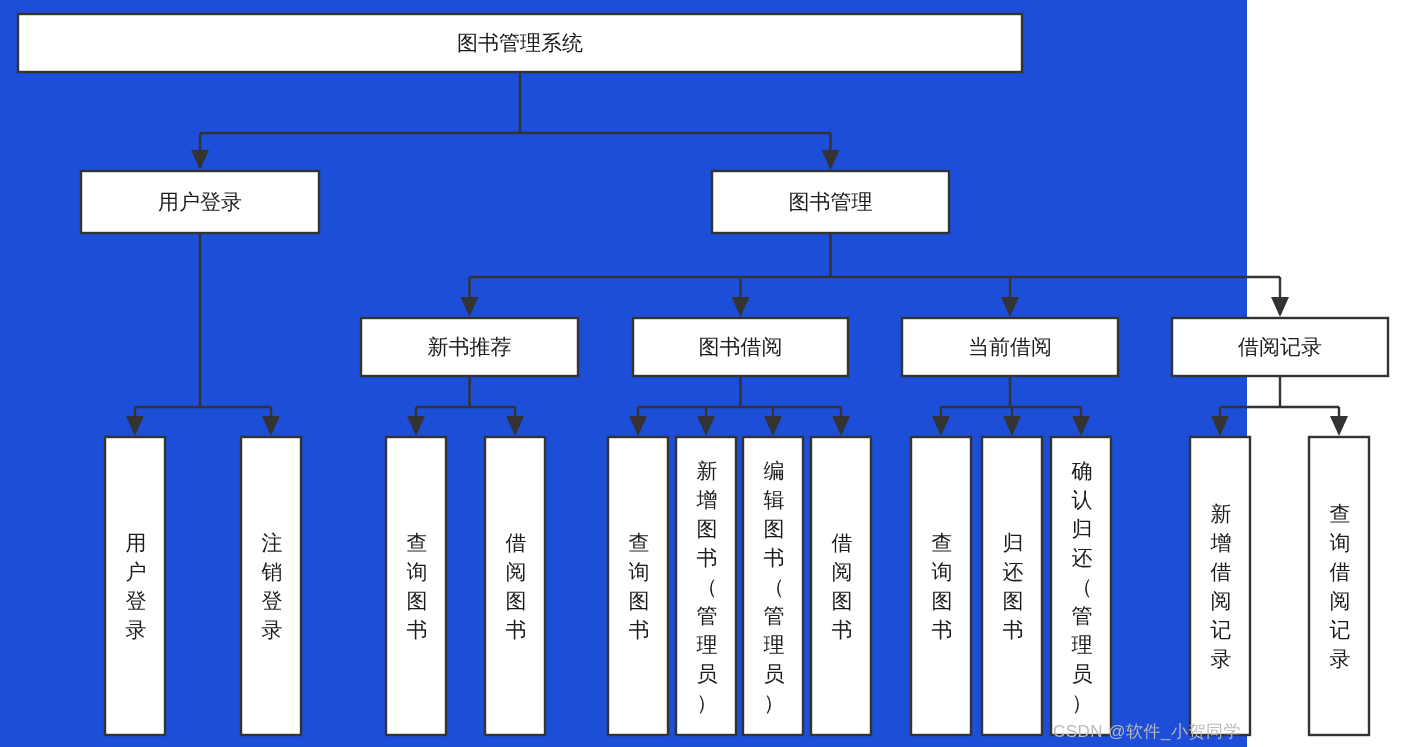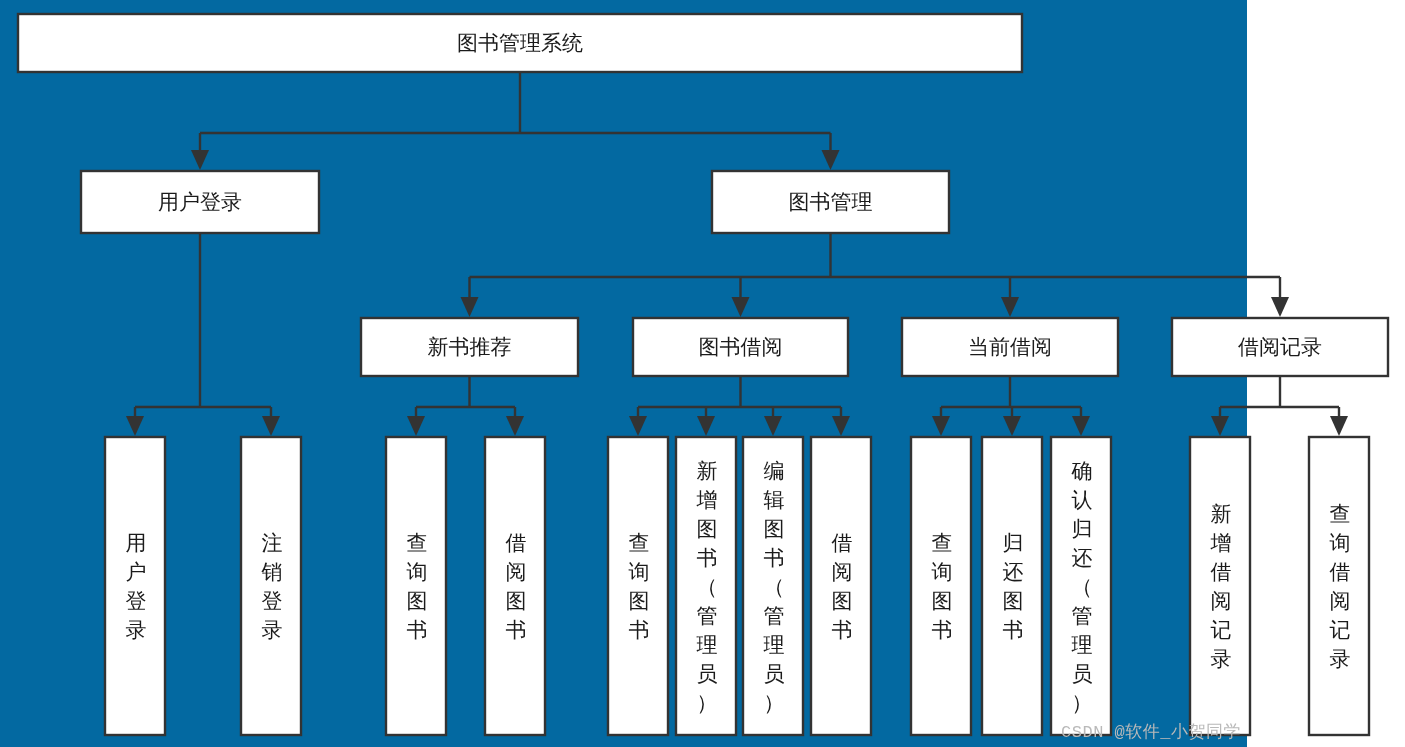--- a/index.html
+++ b/index.html
@@ -10,21 +10,21 @@
   body {
     width: 1405px;
     height: 747px;
     font-family: "DejaVu Sans", "Liberation Sans", sans-serif;
     overflow: hidden;
   }
   #diagram-root {
     position: relative;
     width: 1247px;
     height: 747px;
-    background: #0369a1;
+    background: #1d4ed8;
   }
   svg#tree-svg {
     position: absolute;
     top: 0;
     left: 0;
     width: 1405px;
     height: 747px;
   }
   .node-box {
     fill: #ffffff;
@@ -50,21 +50,21 @@
   .node-label-v {
     font-family: "DejaVu Sans", "Liberation Sans", sans-serif;
     font-size: 21px;
     fill: #1b1b1b;
     text-anchor: middle;
   }
   .watermark-text {
     position: absolute;
     right: 6px;
     bottom: 4px;
-    font-family: Liberation Mono, monospace;
+    font-family: Liberation Sans, sans-serif;
     font-size: 17px;
     color: #b9b9b9;
     white-space: nowrap;
     letter-spacing: 0.5px;
   }
 </style>
 </head>
 <body>
 
 <div id="diagram-root">

